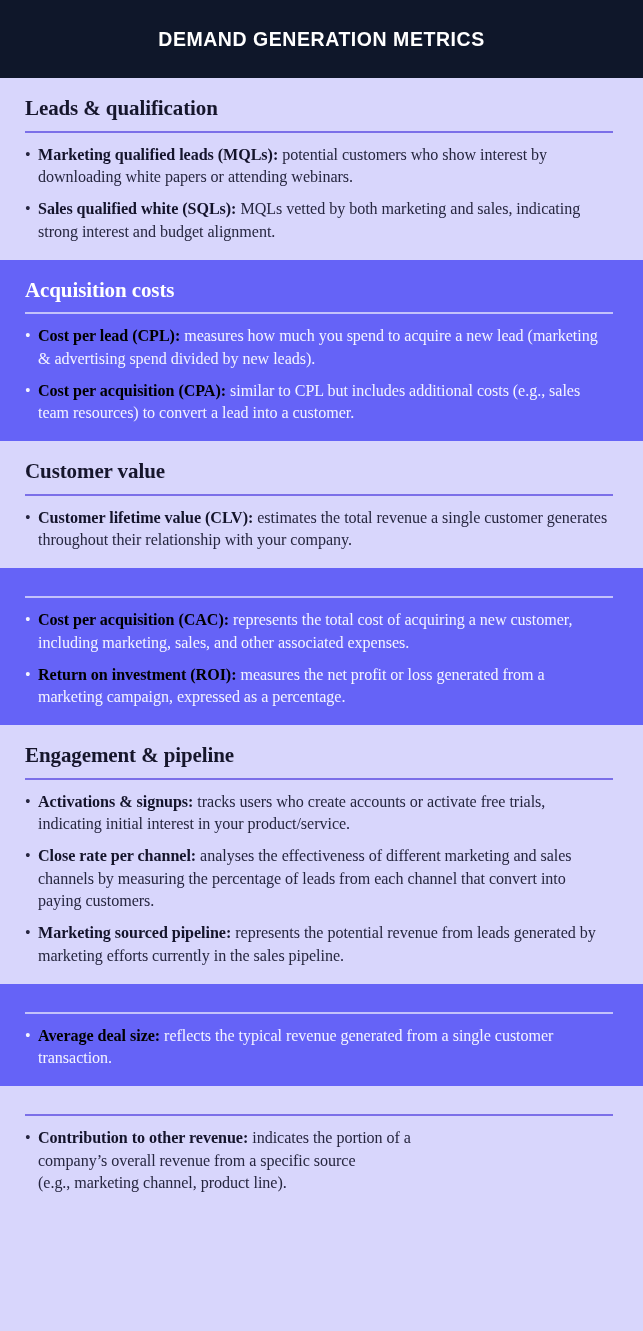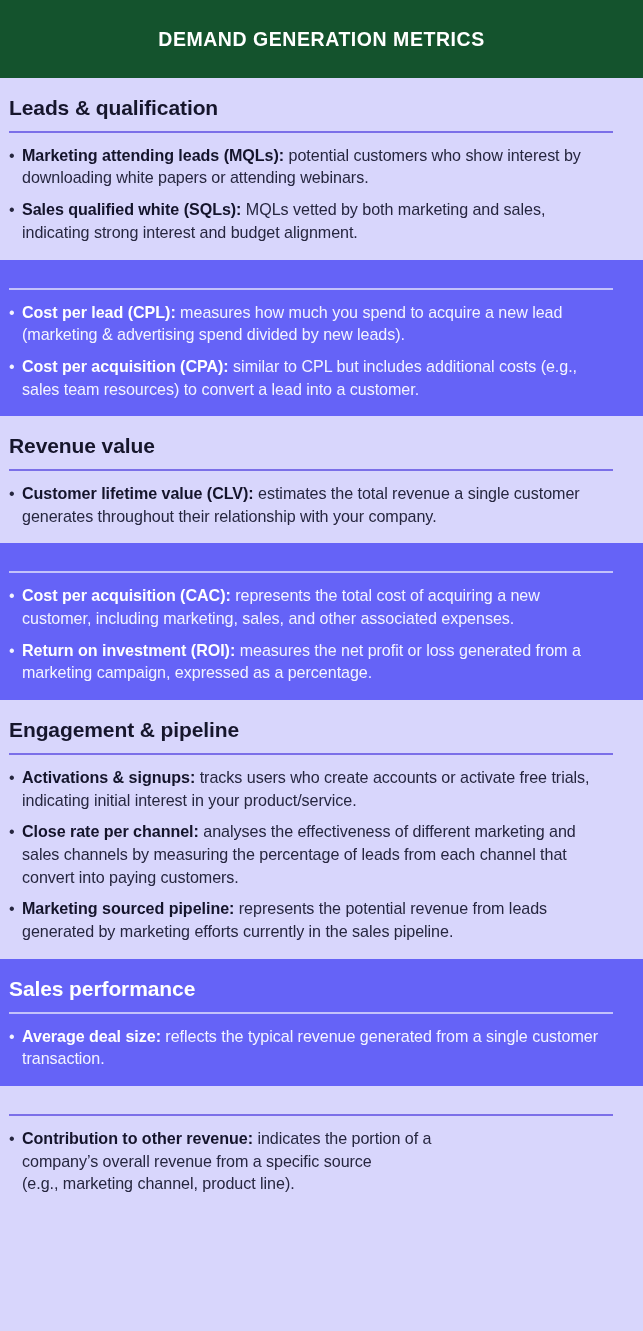--- a/index.html
+++ b/index.html
@@ -17,41 +17,42 @@
   .infographic {
     width: 643px;
     min-height: 1331px;
     display: flex;
     flex-direction: column;
     background: #d8d6fc;
   }
 
   
   .header {
-    background: #14532d;
+    background: #0f172a;
     height: 78px;
     display: flex;
     align-items: center;
     justify-content: center;
     flex: none;
   }
 
   .header-title {
     color: #ffffff;
     font-size: 19.5px;
     font-weight: bold;
     letter-spacing: 0.55px;
     text-align: center;
     text-transform: uppercase;
   }
 
   
   .section {
-    padding: 18px 30px 16px 9px;
+    padding: 18px 30px 16px 25px;
     flex: none;
+    font-family: Liberation Serif, serif;
   }
 
   .section.light {
     background: #d8d6fc;
     color: #1b1b33;
   }
 
   .section.dark {
     background: #6563f7;
     color: #ffffff;
@@ -101,53 +102,54 @@
   }
 
   .section.light .bullet-item { color: #26263f; }
   .section.dark  .bullet-item { color: #f4f4ff; }
 
   .bullet-term {
     font-weight: bold;
   }
 
   .section.light .bullet-term { color: #14142b; }
-  .section.dark  .bullet-term { color: #ffffff; }
+  .section.dark  .bullet-term { color: #000000; }
 
   .bullet-desc { font-weight: normal; }
 
   .pre-wrap { white-space: pre-line; }
 </style>
 </head>
 <body>
 
 <div class="infographic">
 
   <header class="header">
     <h1 class="header-title">DEMAND GENERATION METRICS</h1>
   </header>
 
   <main class="sections">
       <section class="section light">
         <h2 class="section-heading">Leads &amp; qualification</h2>
         <div class="section-rule"></div>
         <ul class="bullet-list">
-          <li class="bullet-item"><span class="bullet-dot">•</span><span class="bullet-term">Marketing attending leads (MQLs):</span><span class="bullet-desc pre-wrap"> potential customers who show interest by downloading white papers or attending webinars.</span></li>
+          <li class="bullet-item"><span class="bullet-dot">•</span><span class="bullet-term">Marketing qualified leads (MQLs):</span><span class="bullet-desc pre-wrap"> potential customers who show interest by downloading white papers or attending webinars.</span></li>
           <li class="bullet-item"><span class="bullet-dot">•</span><span class="bullet-term">Sales qualified white (SQLs):</span><span class="bullet-desc pre-wrap"> MQLs vetted by both marketing and sales, indicating strong interest and budget alignment.</span></li>
         </ul>
       </section>
       <section class="section dark">
+        <h2 class="section-heading">Acquisition costs</h2>
         <div class="section-rule"></div>
         <ul class="bullet-list">
           <li class="bullet-item"><span class="bullet-dot">•</span><span class="bullet-term">Cost per lead (CPL):</span><span class="bullet-desc pre-wrap"> measures how much you spend to acquire a new lead (marketing &amp; advertising spend divided by new leads).</span></li>
           <li class="bullet-item"><span class="bullet-dot">•</span><span class="bullet-term">Cost per acquisition (CPA):</span><span class="bullet-desc pre-wrap"> similar to CPL but includes additional costs (e.g., sales team resources) to convert a lead into a customer.</span></li>
         </ul>
       </section>
       <section class="section light">
-        <h2 class="section-heading">Revenue value</h2>
+        <h2 class="section-heading">Customer value</h2>
         <div class="section-rule"></div>
         <ul class="bullet-list">
           <li class="bullet-item"><span class="bullet-dot">•</span><span class="bullet-term">Customer lifetime value (CLV):</span><span class="bullet-desc pre-wrap"> estimates the total revenue a single customer generates throughout their relationship with your company.</span></li>
         </ul>
       </section>
       <section class="section dark">
         <div class="section-rule"></div>
         <ul class="bullet-list">
           <li class="bullet-item"><span class="bullet-dot">•</span><span class="bullet-term">Cost per acquisition (CAC):</span><span class="bullet-desc pre-wrap"> represents the total cost of acquiring a new customer, including marketing, sales, and other associated expenses.</span></li>
           <li class="bullet-item"><span class="bullet-dot">•</span><span class="bullet-term">Return on investment (ROI):</span><span class="bullet-desc pre-wrap"> measures the net profit or loss generated from a marketing campaign, expressed as a percentage.</span></li>
@@ -156,21 +158,20 @@
       <section class="section light">
         <h2 class="section-heading">Engagement &amp; pipeline</h2>
         <div class="section-rule"></div>
         <ul class="bullet-list">
           <li class="bullet-item"><span class="bullet-dot">•</span><span class="bullet-term">Activations &amp; signups:</span><span class="bullet-desc pre-wrap"> tracks users who create accounts or activate free trials, indicating initial interest in your product/service.</span></li>
           <li class="bullet-item"><span class="bullet-dot">•</span><span class="bullet-term">Close rate per channel:</span><span class="bullet-desc pre-wrap"> analyses the effectiveness of different marketing and sales channels by measuring the percentage of leads from each channel that convert into paying customers.</span></li>
           <li class="bullet-item"><span class="bullet-dot">•</span><span class="bullet-term">Marketing sourced pipeline:</span><span class="bullet-desc pre-wrap"> represents the potential revenue from leads generated by marketing efforts currently in the sales pipeline.</span></li>
         </ul>
       </section>
       <section class="section dark">
-        <h2 class="section-heading">Sales performance</h2>
         <div class="section-rule"></div>
         <ul class="bullet-list">
           <li class="bullet-item"><span class="bullet-dot">•</span><span class="bullet-term">Average deal size:</span><span class="bullet-desc pre-wrap"> reflects the typical revenue generated from a single customer transaction.</span></li>
         </ul>
       </section>
       <section class="section light">
         <div class="section-rule"></div>
         <ul class="bullet-list">
           <li class="bullet-item"><span class="bullet-dot">•</span><span class="bullet-term">Contribution to other revenue:</span><span class="bullet-desc pre-wrap"> indicates the portion of a
 company’s overall revenue from a specific source

